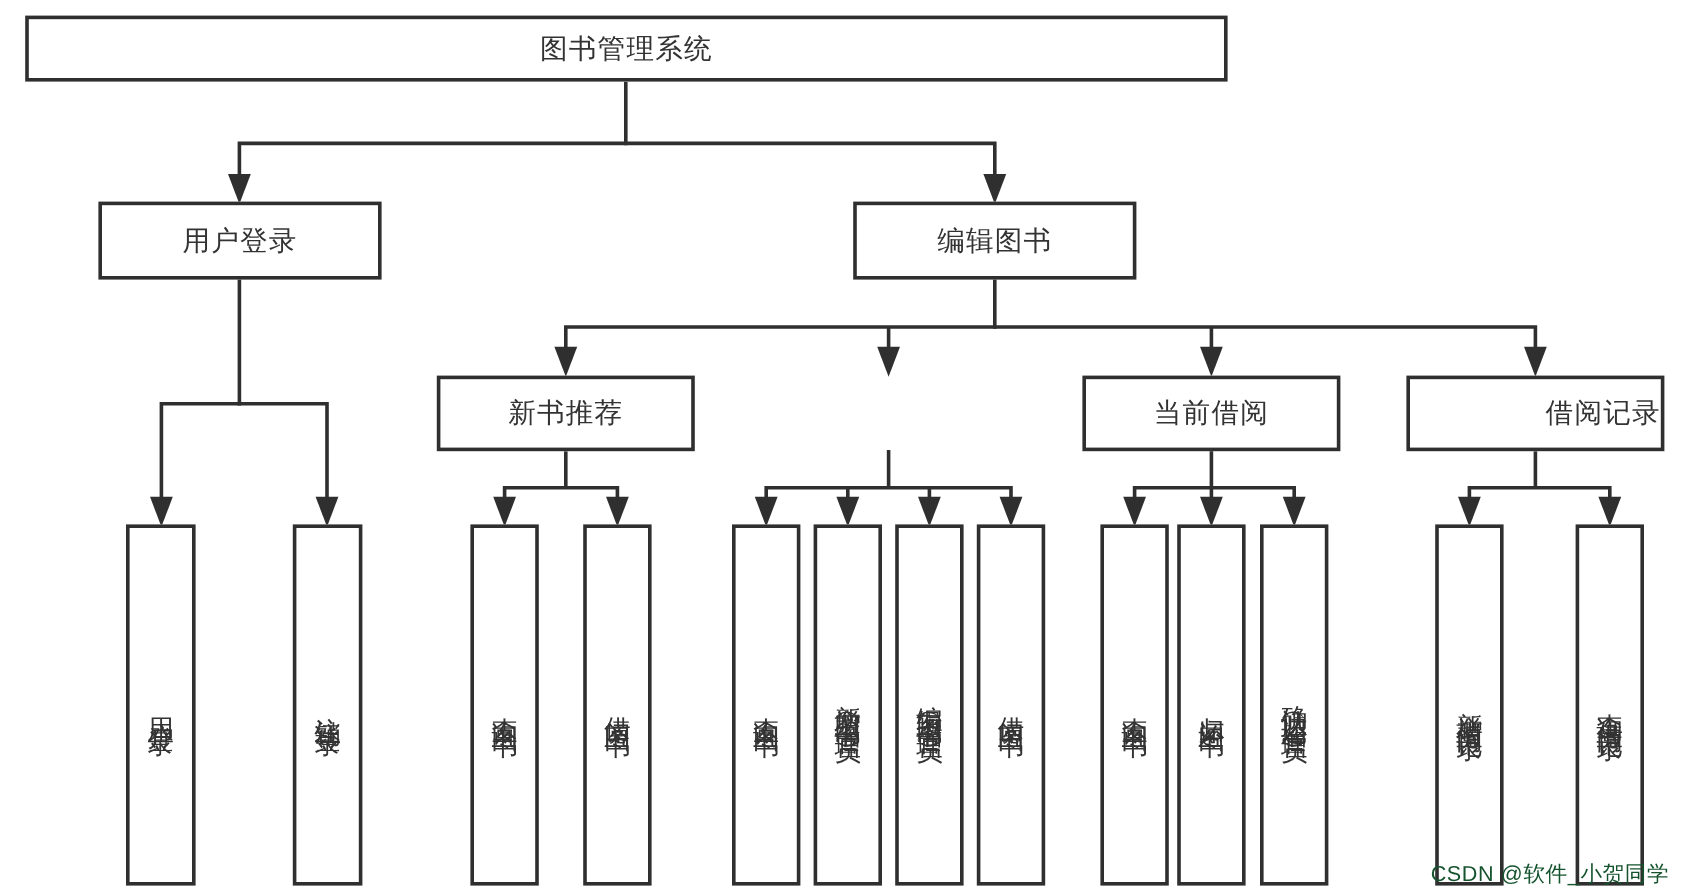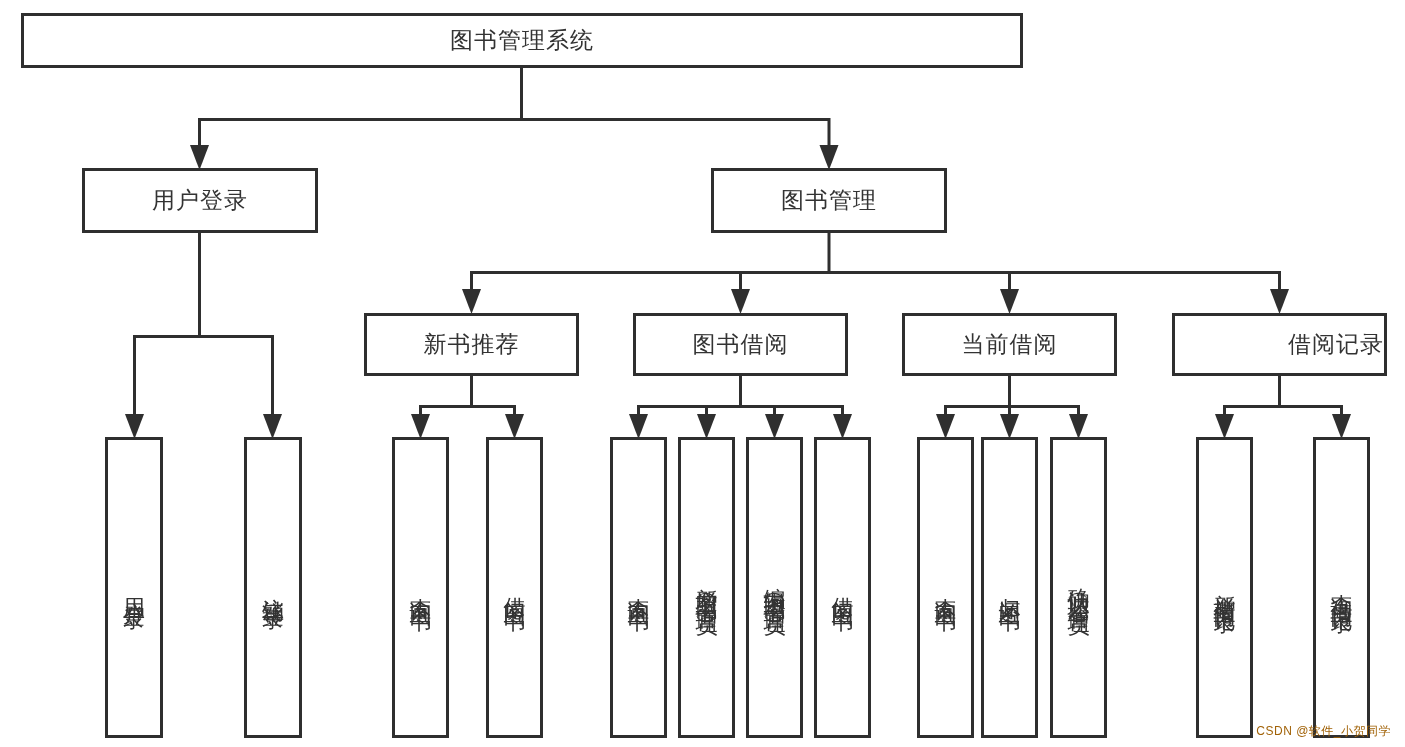--- a/index.html
+++ b/index.html
@@ -38,22 +38,22 @@
     font-size: 22px;
     line-height: 1;
     letter-spacing: 4px;
     color: #333333;
     white-space: nowrap;
   }
   .watermark {
     position: absolute;
     right: 14px;
     bottom: 7px;
-    font-size: 12px;
-    color: #a16207;
+    font-size: 18px;
+    color: #14532d;
     letter-spacing: 0.5px;
     white-space: nowrap;
     margin-top: 21px;
   }
 </style>
 </head>
 <body>
 
 <div class="stage">
 
@@ -117,28 +117,25 @@
   </svg>
 
   <div class="node hbox" style="left:21px; top:13px; width:1002px; height:55px;">
     <span>图书管理系统</span>
   </div>
 
   <div class="node hbox" style="left:82px; top:168px; width:236px; height:65px;">
     <span>用户登录</span>
   </div>
   <div class="node hbox" style="left:711px; top:168px; width:236px; height:65px;">
-    <span>图书管理</span>
+    <span>编辑图书</span>
   </div>
 
   <div class="node hbox" style="left:364px; top:313px; width:215px; height:63px;justify-content:center;">
     <span>新书推荐</span>
-  </div>
-  <div class="node hbox" style="left:633px; top:313px; width:215px; height:63px;">
-    <span>图书借阅</span>
   </div>
   <div class="node hbox" style="left:902px; top:313px; width:215px; height:63px;">
     <span>当前借阅</span>
   </div>
   <div class="node hbox" style="left:1172px; top:313px; width:215px; height:63px;justify-content:flex-end;">
     <span>借阅记录</span>
   </div>
 
   <div class="node vbox" style="left:105px; top:437px; width:58px; height:301px;">
     <span>用户登录</span>

